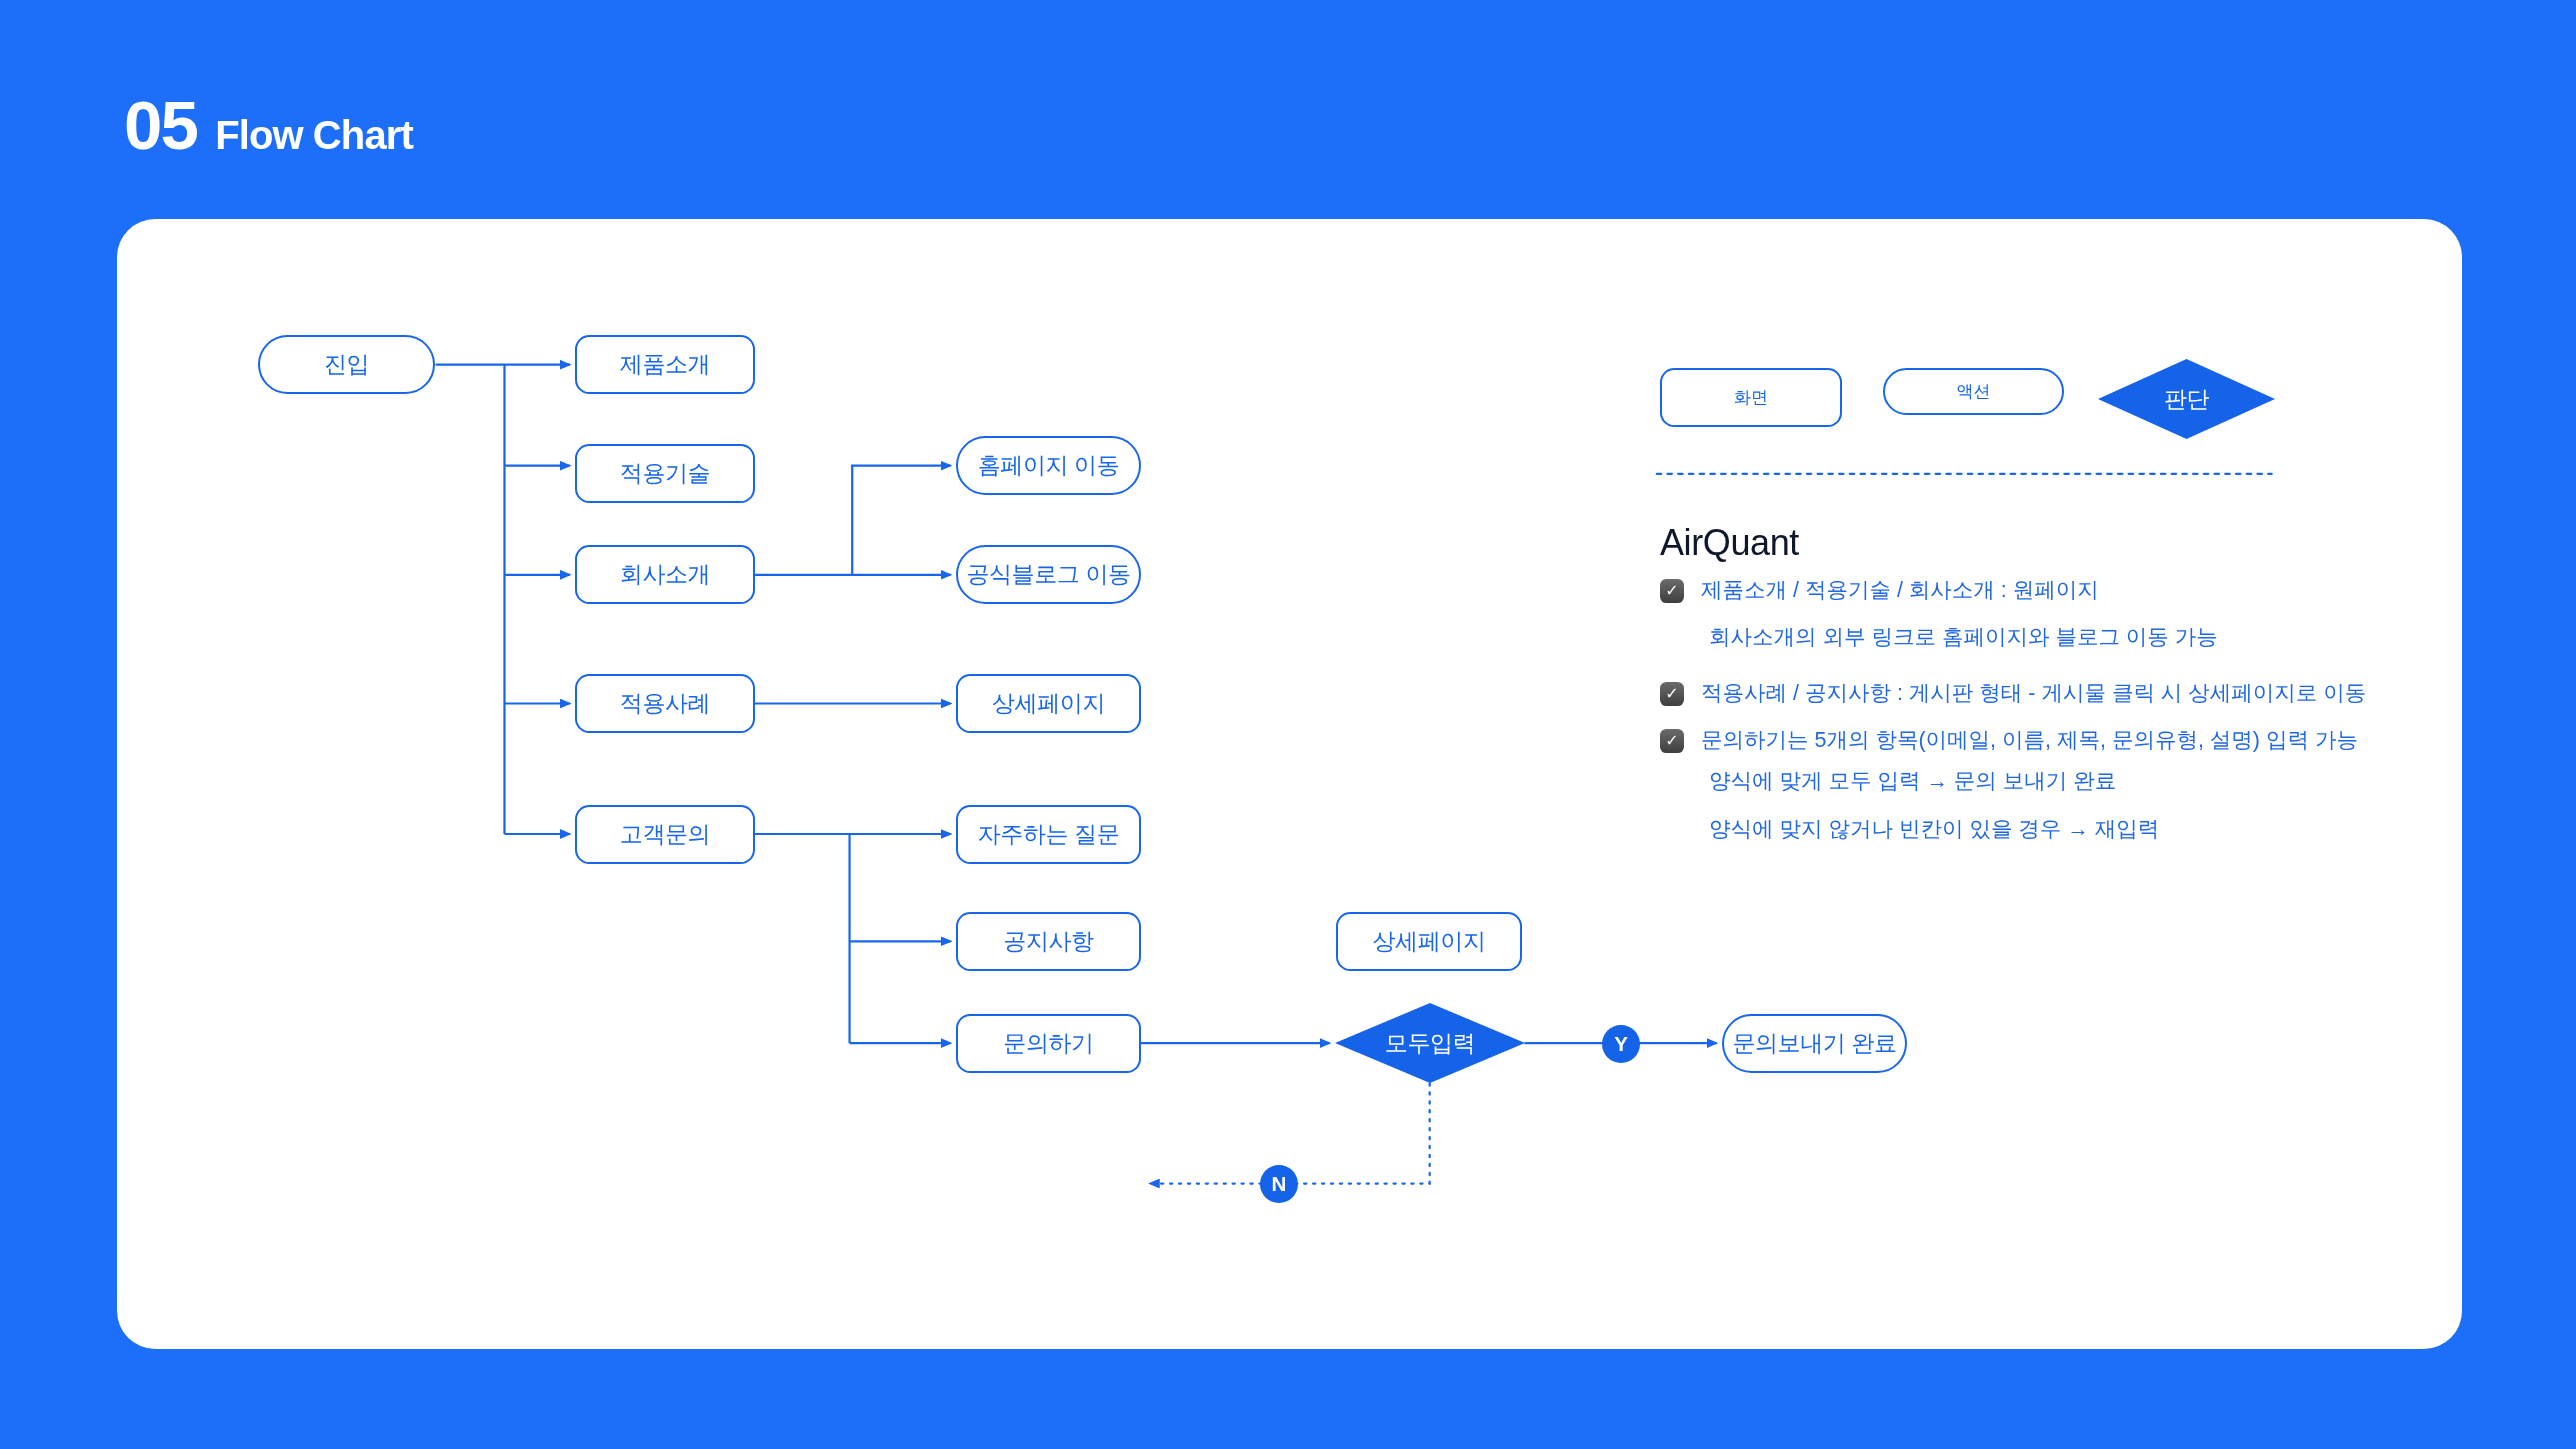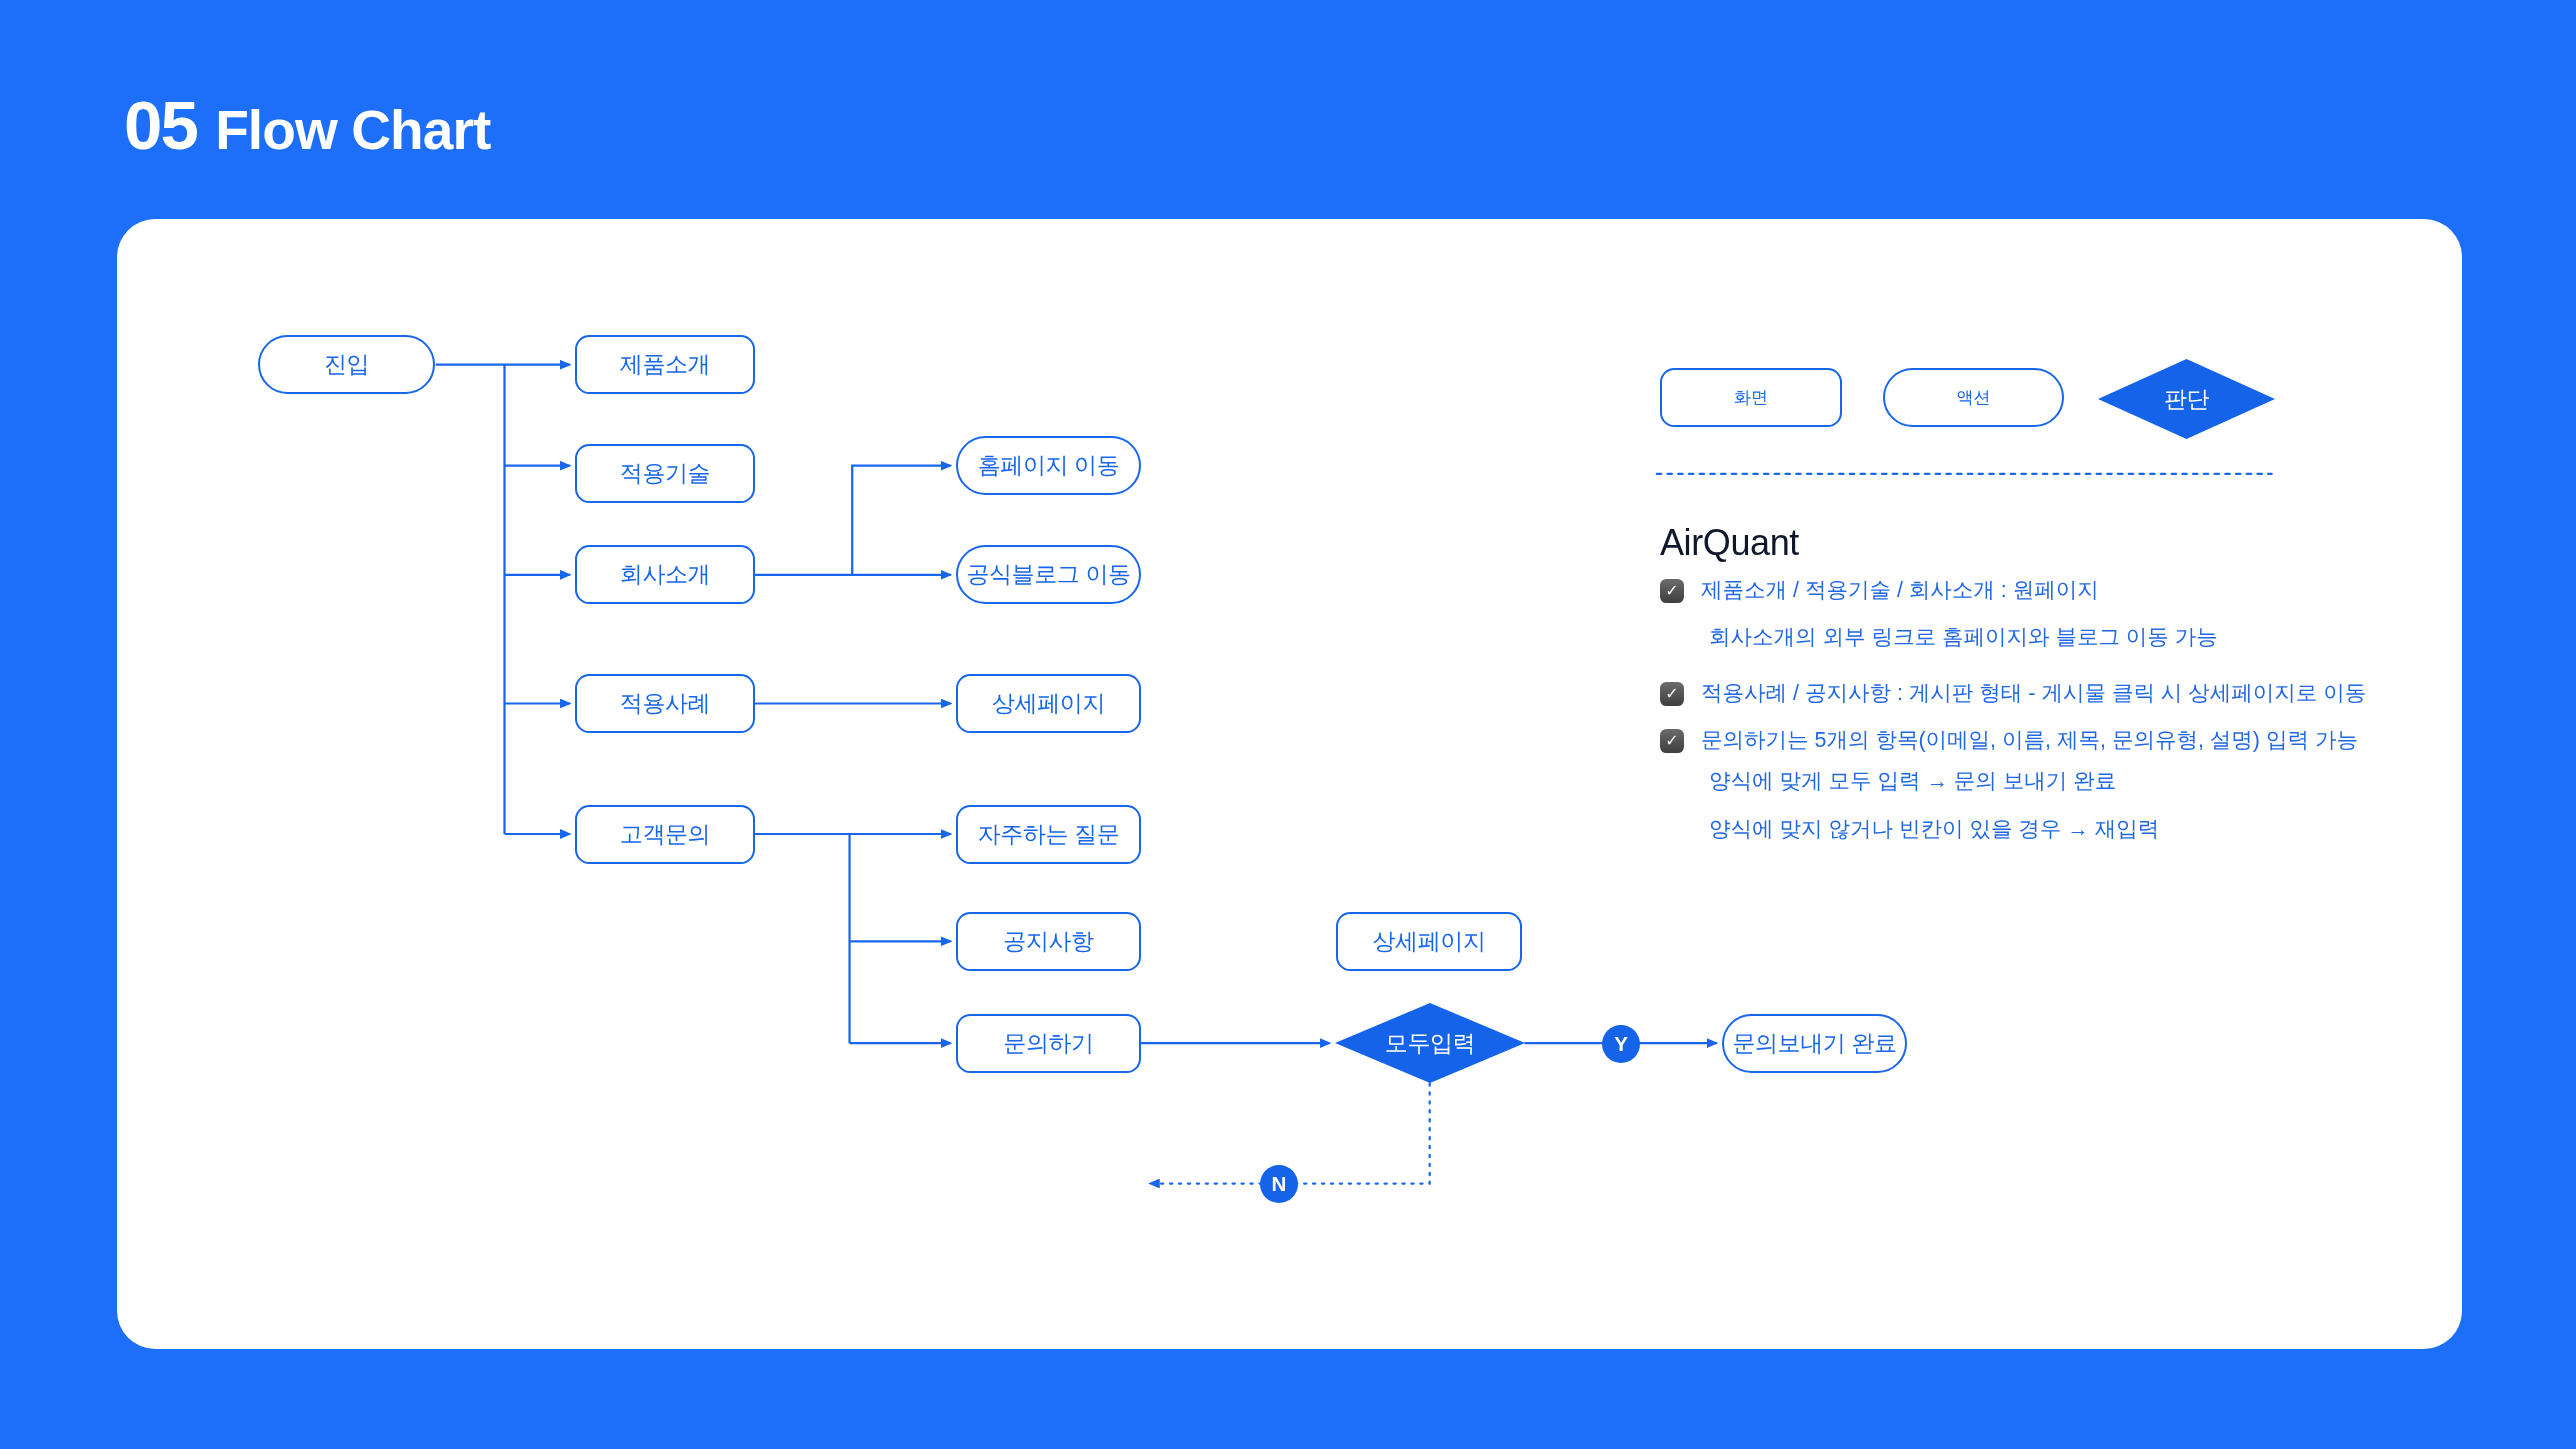--- a/index.html
+++ b/index.html
@@ -8,21 +8,21 @@
     font-family:"Liberation Sans","DejaVu Sans",sans-serif;
     background:#1D6FFA;
     position:relative;
     overflow:hidden;
   }
   #page { position:absolute; inset:0; }
 
   
   .header-title { position:absolute; left:124px; top:86px; display:flex; align-items:baseline; gap:18px; color:#ffffff; }
   .header-num  { font-size:69px; font-weight:800; letter-spacing:-1.8px; }
-  .header-text { font-size:55px; font-weight:800; letter-spacing:-0.9px; }
+  .header-text { font-size:40px; font-weight:800; letter-spacing:-0.9px; }
 
   
   .card { position:absolute; left:117px; top:219px; width:2345px; height:1130px; background:#ffffff; border-radius:38px; }
 
   
   .node { position:absolute; display:flex; align-items:center; justify-content:center;
           font-size:23px; font-weight:500; color:#1766EB; background:#fff;
           border:2.2px solid #1766EB; white-space:nowrap; letter-spacing:-0.4px; }
   .node.screen   { border-radius:14.3px; }
   .node.action   { border-radius:36px; }
@@ -112,21 +112,21 @@
       <div class="node screen" style="left: 956px; top: 1014px; width: 185px; height: 59px;">문의하기</div>
       <div class="node decision" style="left: 1335px; top: 1003px; width: 190px; height: 80px;">모두입력</div>
       <div class="node action" style="left: 1722px; top: 1014px; width: 185px; height: 59px;">문의보내기 완료</div>
     </div>
 
 
   <div class="badge" style="left:1602px; top:1025px;">Y</div>
   <div class="badge" style="left:1260px; top:1165px;">N</div>
 
   <div class="legend-node" style="left:1660px; top:368px; width:182px; height:59px; border-radius:14.3px;">화면</div>
-  <div class="legend-node" style="left:1883px; top:368px; width:181px; height:59px; border-radius:36px;">액션</div>
+  <div class="legend-node" style="left:1883px; top:368px; width:181px; height:47px; border-radius:36px;">액션</div>
   <div class="node decision" style="left:2098px; top:359px; width:177px; height:80px;">판단</div>
 
   <div class="notes-title">AirQuant</div>
   <div id="notes-list">
       <div class="note-row" style="top: 577px;">
         <span class="checkbox">✓</span>
         <span>제품소개 / 적용기술 / 회사소개 : 원페이지</span>
       </div>
       <div class="note-row indent" style="top: 624px;">
         <span>회사소개의 외부 링크로 홈페이지와 블로그 이동 가능</span>

